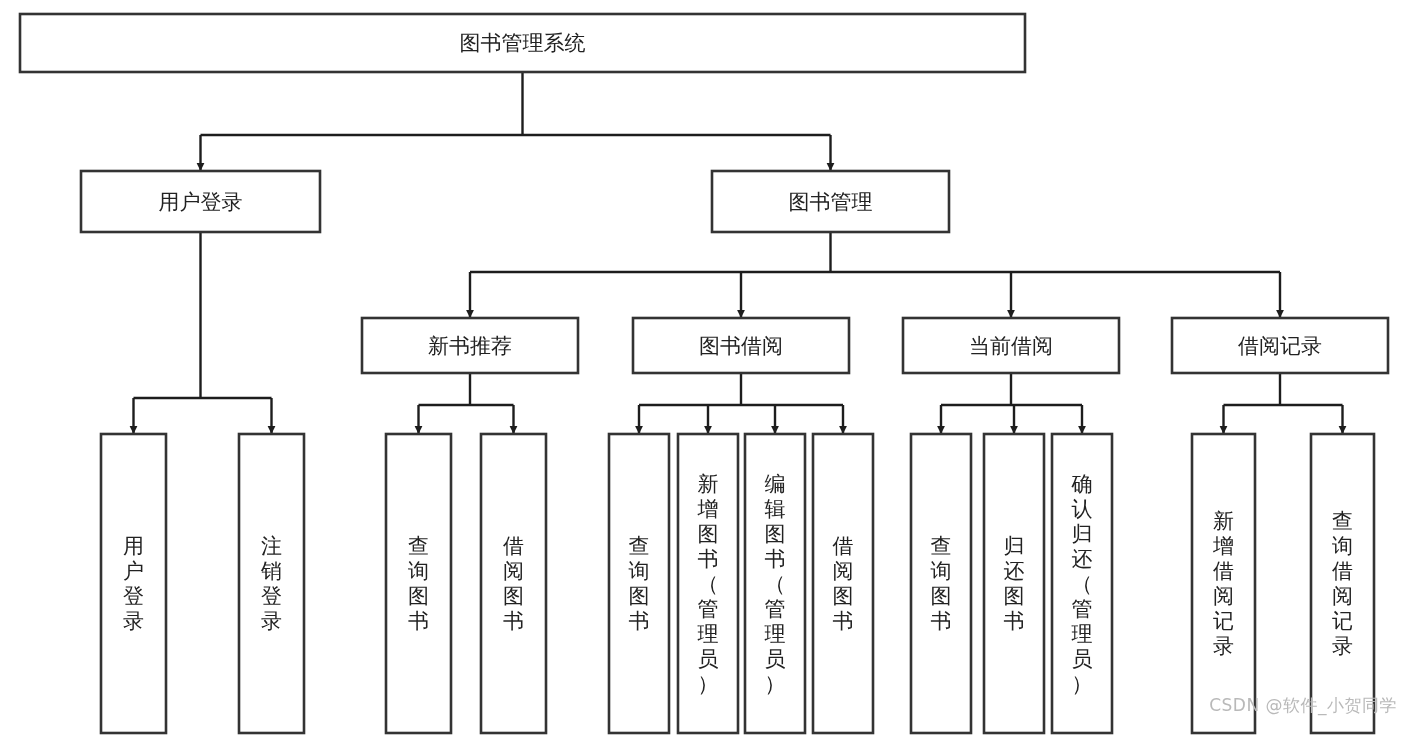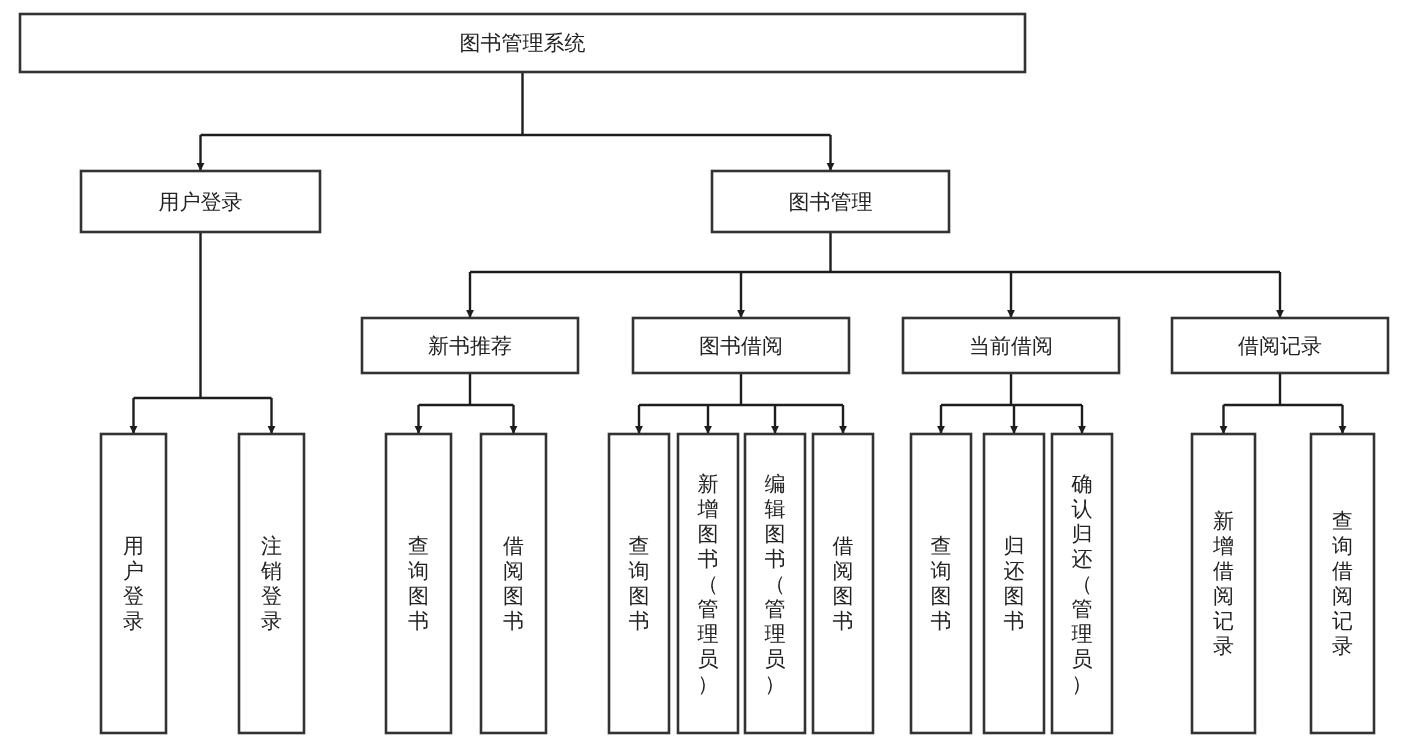--- a/index.html
+++ b/index.html
@@ -183,13 +183,14 @@
         <g>
           <rect class="node-box" x="1192" y="434" width="63" height="299"></rect>
           <text class="node-label-v" x="1223.5"><tspan x="1223.5" y="528">新</tspan><tspan x="1223.5" y="553">增</tspan><tspan x="1223.5" y="578">借</tspan><tspan x="1223.5" y="603">阅</tspan><tspan x="1223.5" y="628">记</tspan><tspan x="1223.5" y="653">录</tspan></text>
         </g>
         <g>
           <rect class="node-box" x="1311" y="434" width="63" height="299"></rect>
           <text class="node-label-v" x="1342.5"><tspan x="1342.5" y="528">查</tspan><tspan x="1342.5" y="553">询</tspan><tspan x="1342.5" y="578">借</tspan><tspan x="1342.5" y="603">阅</tspan><tspan x="1342.5" y="628">记</tspan><tspan x="1342.5" y="653">录</tspan></text>
         </g>
       </g>
   </svg>
+  <div class="watermark">CSDN @软件_小贺同学</div>
 </div>
 
 </body></html>

